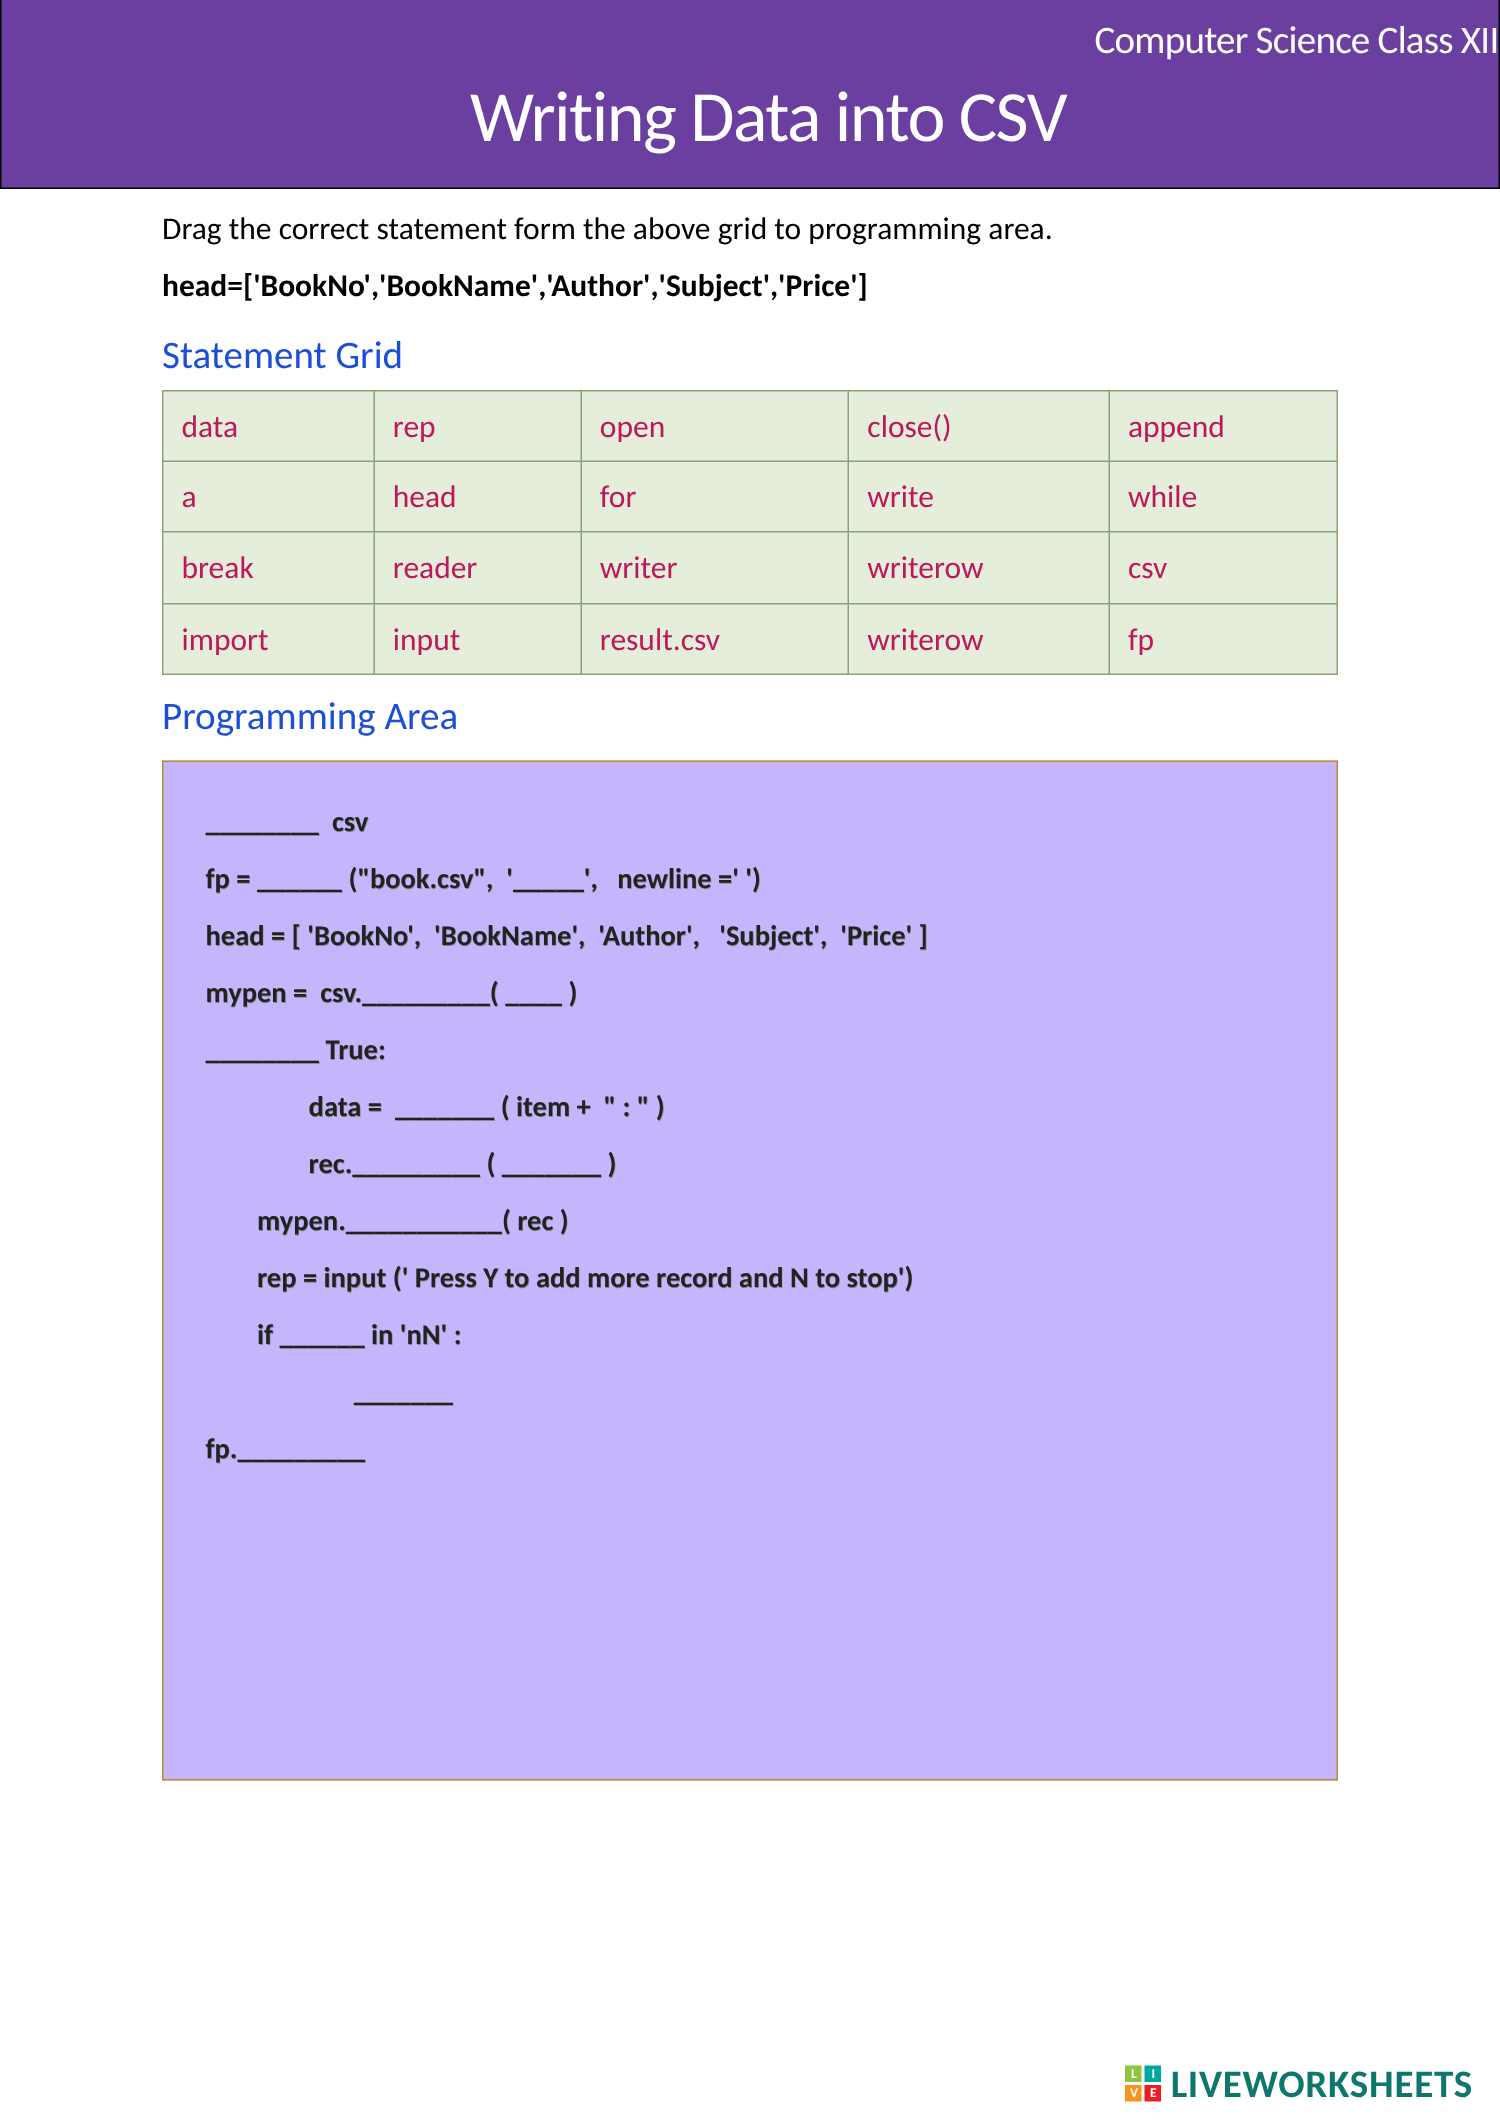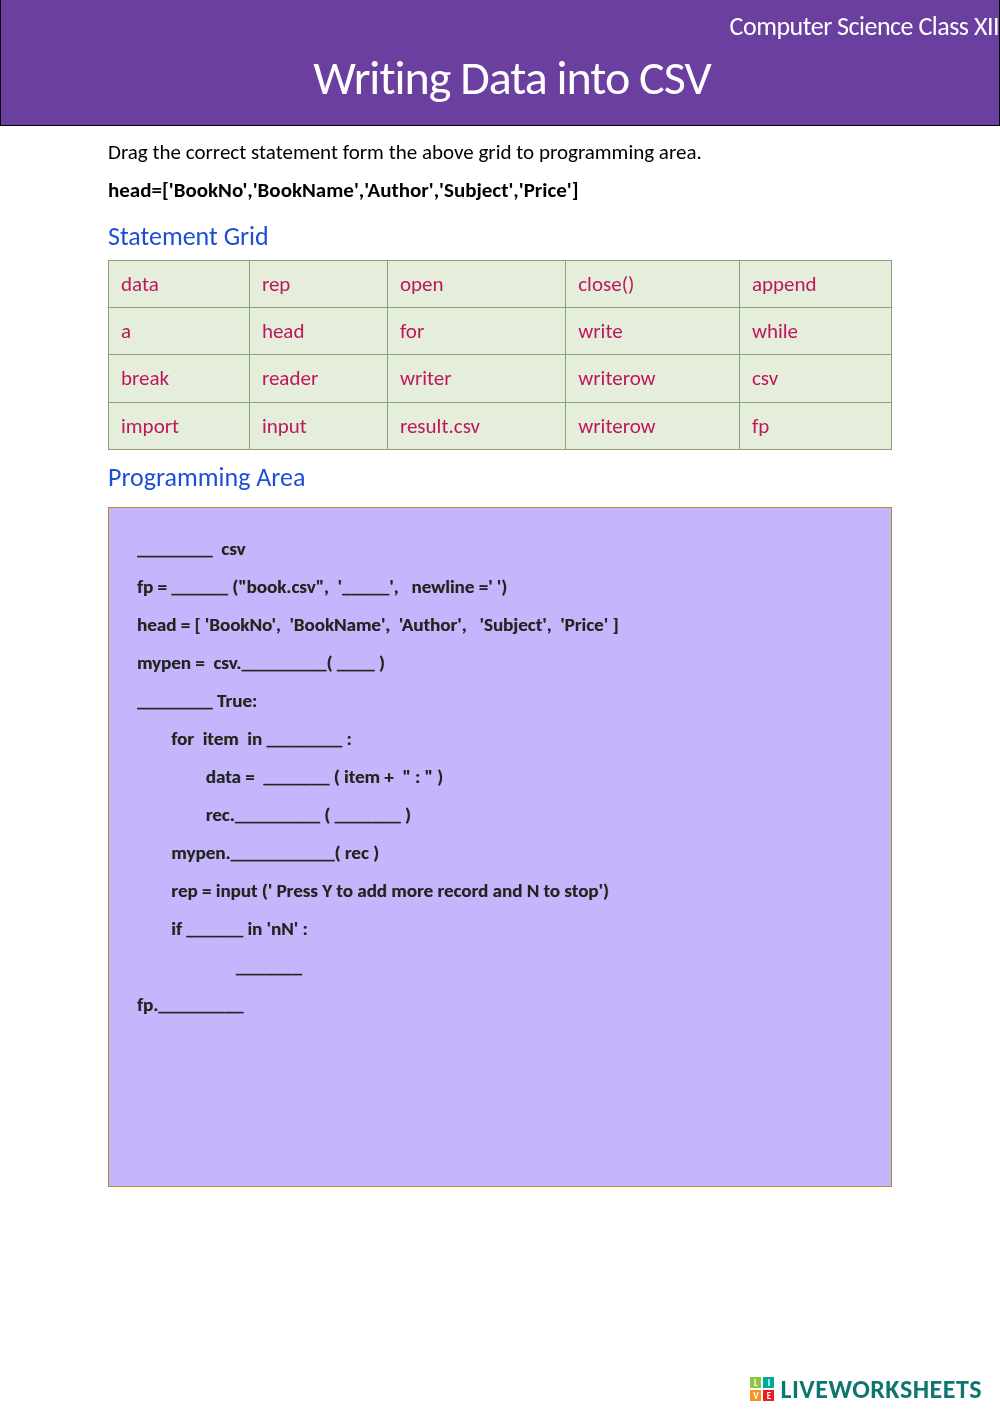--- a/index.html
+++ b/index.html
@@ -151,21 +151,20 @@
     </table>
 
   <div class="section-label">Programming Area</div>
 
   <div class="prog-box">
     <div class="ln">________  csv</div>
     <div class="ln">fp = ______ ("book.csv",  '_____',   newline =' ')</div>
     <div class="ln">head = [ 'BookNo',  'BookName',  'Author',   'Subject',  'Price' ]</div>
     <div class="ln">mypen =  csv._________( ____ )</div>
     <div class="ln">________ True:</div>
-    <div class="ln">        for  item  in ________ :</div>
     <div class="ln">                data =  _______ ( item +  " : " )</div>
     <div class="ln">                rec._________ ( _______ )</div>
     <div class="ln">        mypen.___________( rec )</div>
     <div class="ln">        rep = input (' Press Y to add more record and N to stop')</div>
     <div class="ln">        if ______ in 'nN' :</div>
     <div class="ln">                       _______</div>
     <div class="ln">fp._________</div>
   </div>
 </div>
 

